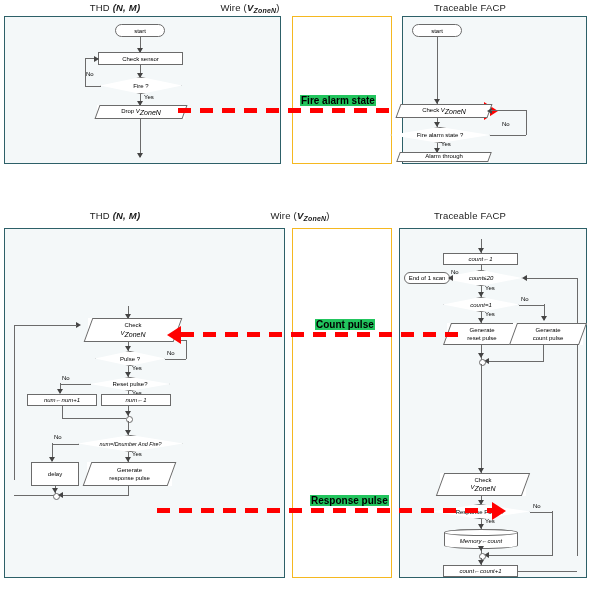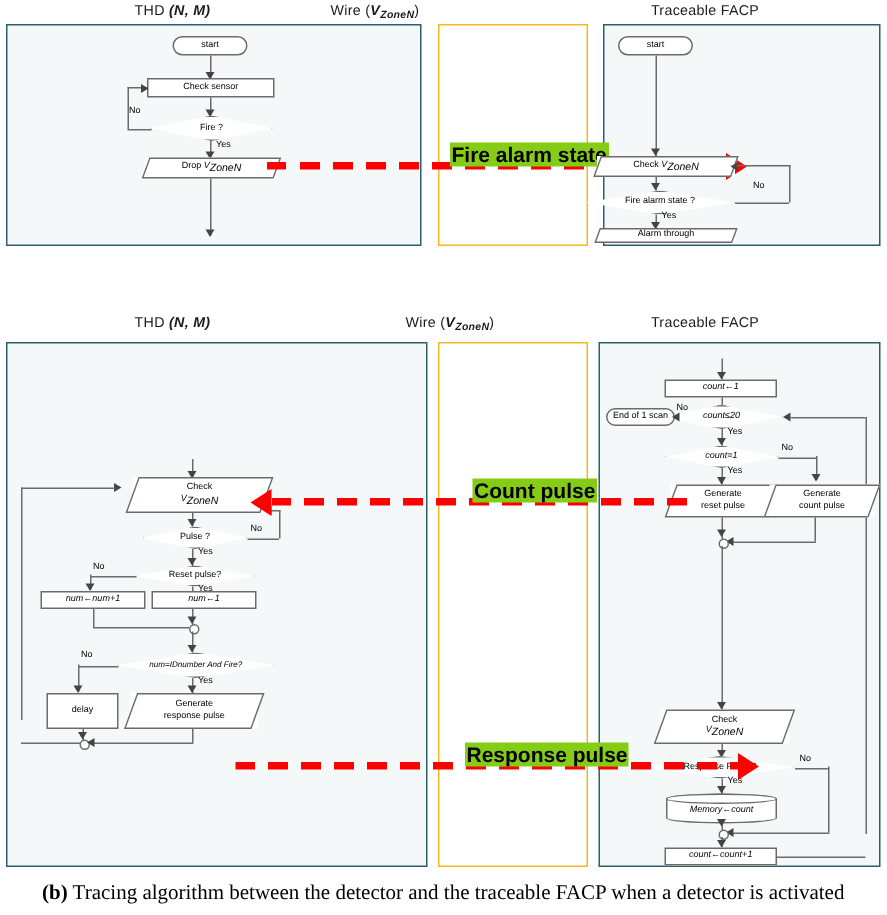--- a/index.html
+++ b/index.html
@@ -39,22 +39,22 @@
   
   .redline{
     position:absolute;height:5px;
     background:repeating-linear-gradient(to right,
        #f00 0px,#f00 13px,rgba(0,0,0,0) 13px,rgba(0,0,0,0) 22px);
   }
   .redhead{position:absolute;width:0;height:0;}
   .redhead.r{border-top:9px solid transparent;border-bottom:9px solid transparent;border-left:14px solid #f00;}
   .redhead.l{border-top:9px solid transparent;border-bottom:9px solid transparent;border-right:14px solid #f00;}
   .redlabel{
-    position:absolute;font-size:14px;font-weight:bold;color:#000;
-    white-space:nowrap;background:#84cc16;padding:0 1px;
+    position:absolute;font-size:10px;font-weight:bold;color:#000;
+    white-space:nowrap;background:#22c55e;padding:0 1px;
   }
 
   
   .fc{position:absolute;box-sizing:border-box;}
   .fc .txt{
     position:absolute;left:0;top:50%;width:100%;transform:translateY(-50%);
     text-align:center;font-size:6px;line-height:7px;color:#000;
     white-space:nowrap;pointer-events:none;
   }
   .fc .txt.two{line-height:7.5px;white-space:normal;}
@@ -401,17 +401,14 @@
   <div class="ah ll" style="left:58px;top:492px;"></div>
 
   <div class="redline" style="left:181px;top:332px;width:285px;"></div>
   <div class="redhead l" style="left:167px;top:326px;"></div>
   <div class="redlabel" style="left:315px;top:319px;">Count pulse</div>
 
   <div class="redline" style="left:157px;top:508px;width:335px;"></div>
   <div class="redhead r" style="left:492px;top:502px;"></div>
   <div class="redlabel" style="left:310px;top:495px;">Response pulse</div>
 
-  <div class="caption" style="top:588px;font-size:14px;">
-    <b>(b)</b><span> Tracing algorithm between the detector and the traceable FACP when a detector is activated</span>
-  </div>
 
 </div>
 
 </body></html>

